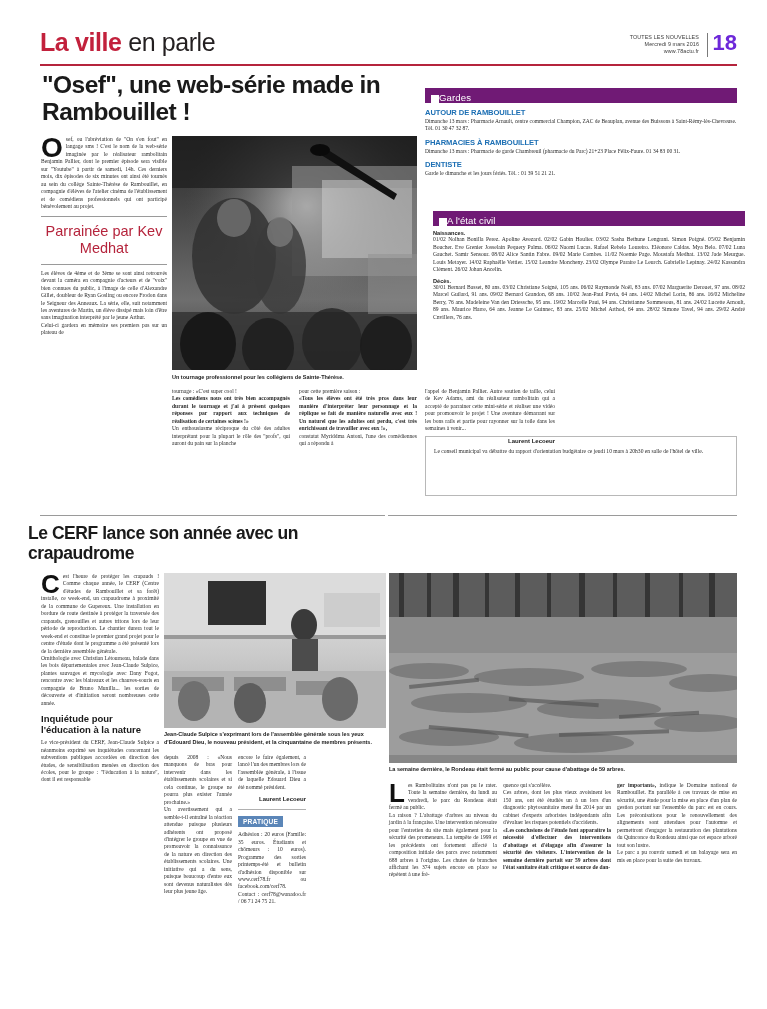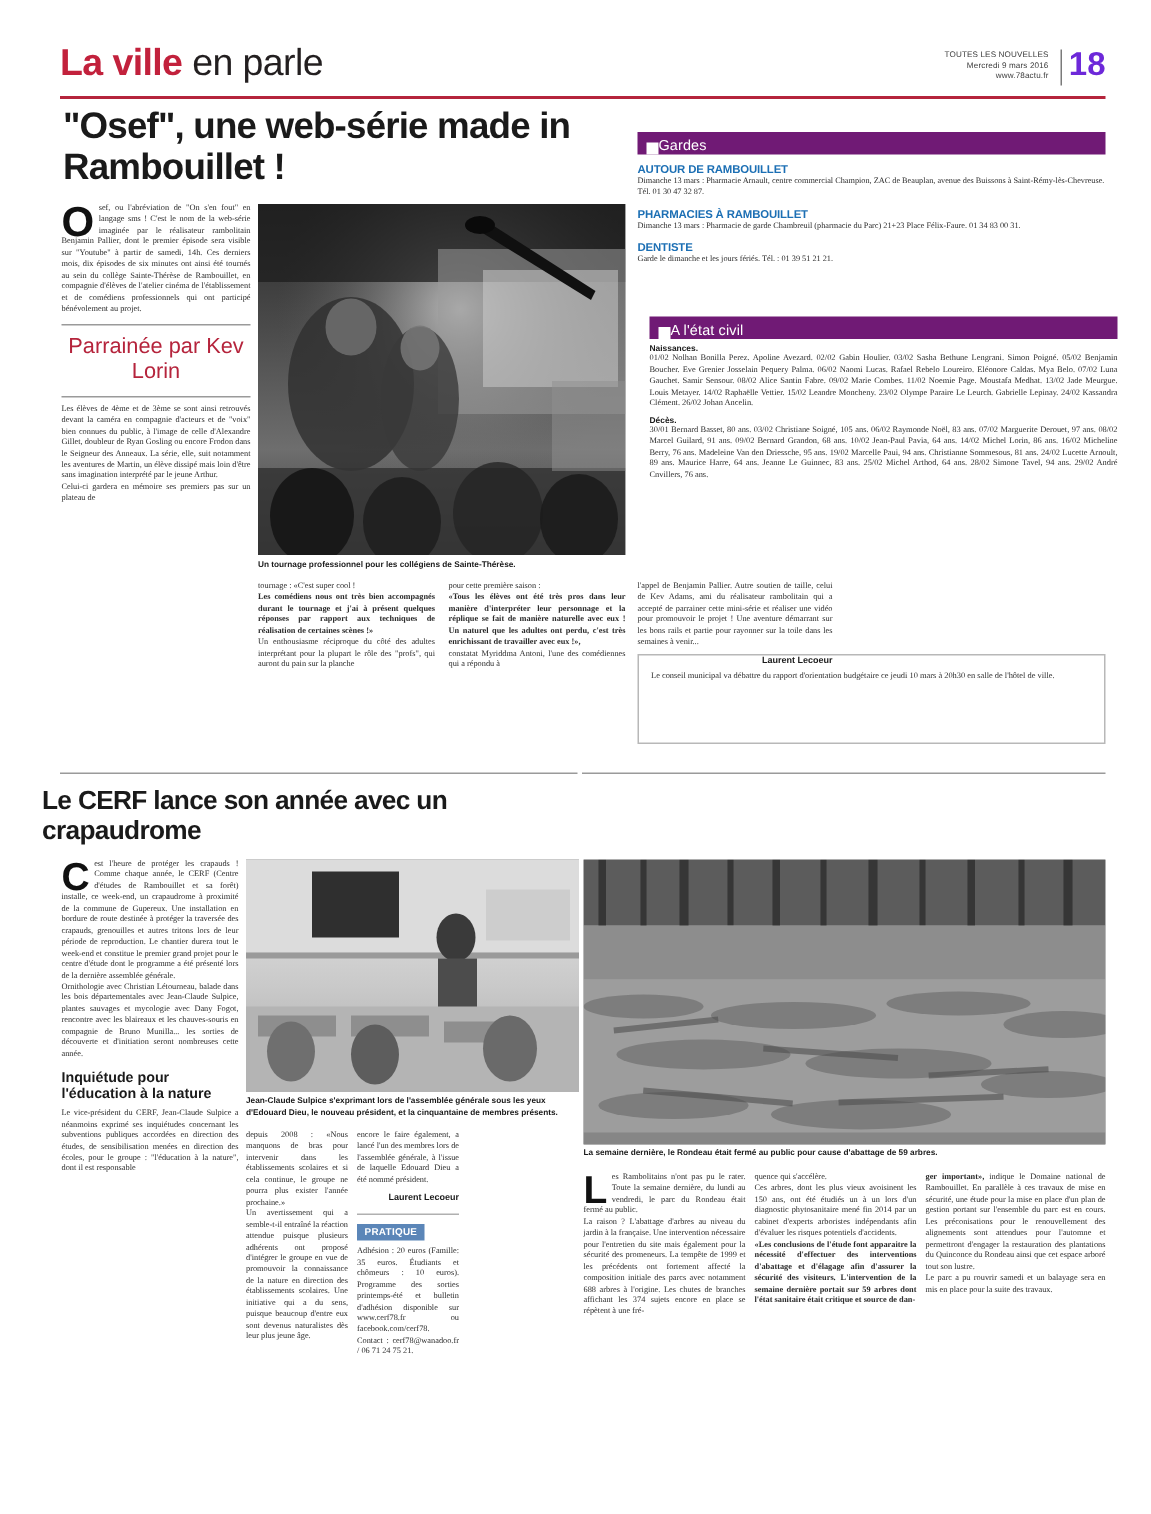--- a/index.html
+++ b/index.html
@@ -184,21 +184,21 @@
   </div>
   <div class="rule-red"></div>
 
   <div class="h1-main">"Osef", une web-série made in Rambouillet !</div>
 
   <div class="a1-col1">
     <div class="body-txt">
       <span class="dropcap">O</span><span>sef, ou l'abréviation de "On s'en fout" en langage sms ! C'est le nom de la web-série imaginée par le réalisateur rambolitain Benjamin Pallier, dont le premier épisode sera visible sur "Youtube" à partir de samedi, 14h. Ces derniers mois, dix épisodes de six minutes ont ainsi été tournés au sein du collège Sainte-Thérèse de Rambouillet, en compagnie d'élèves de l'atelier cinéma de l'établissement et de comédiens professionnels qui ont participé bénévolement au projet.</span>
     </div>
     <div class="hr-thin"></div>
-    <div class="subhead-red">Parrainée par Kev Lorin</div>
+    <div class="subhead-red">Parrainée par Kev Medhat</div>
     <div class="hr-thin"></div>
     <div class="body-txt">Les élèves de 4ème et de 3ème se sont ainsi retrouvés devant la caméra en compagnie d'acteurs et de "voix" bien connues du public, à l'image de celle d'Alexandre Gillet, doubleur de Ryan Gosling ou encore Frodon dans le Seigneur des Anneaux. La série, elle, suit notamment les aventures de Martin, un élève dissipé mais loin d'être sans imagination interprété par le jeune Arthur.</div>
     <div class="body-txt" style="margin-top:0;">Celui-ci gardera en mémoire ses premiers pas sur un plateau de</div>
   </div>
 
   <div class="photo photo-1">
     <svg class="ph-inner" viewBox="0 0 245 234" preserveAspectRatio="none">
       <defs>
         <linearGradient id="g1" x1="0" y1="0" x2="0" y2="1">
           <stop offset="0%" stop-color="#2a2a2a"></stop>

